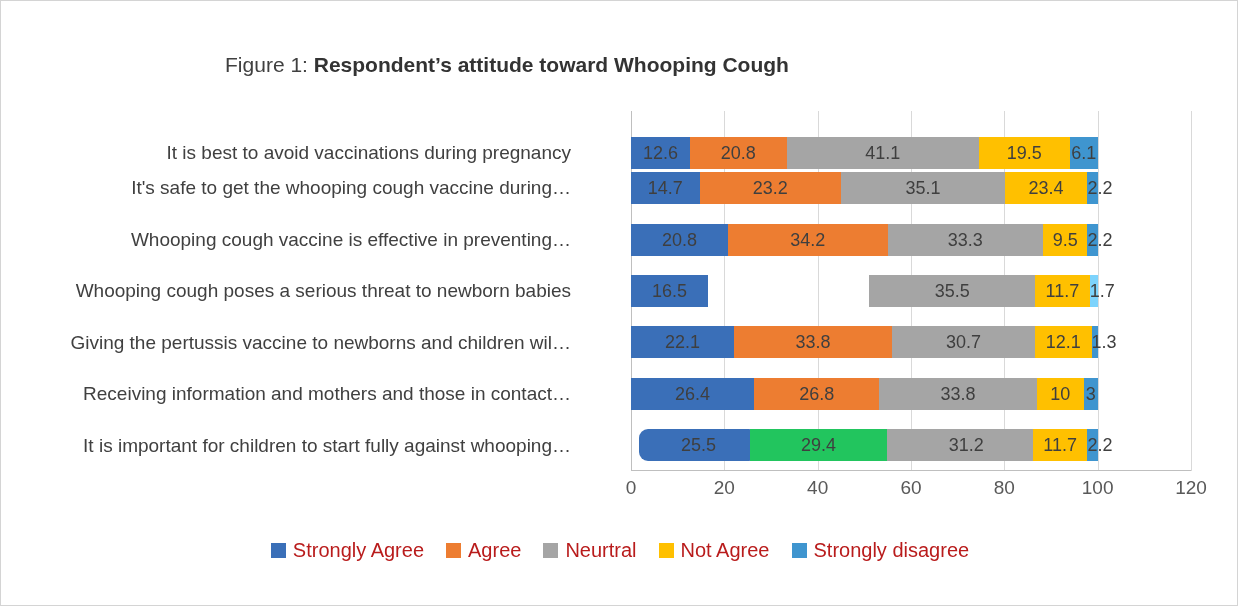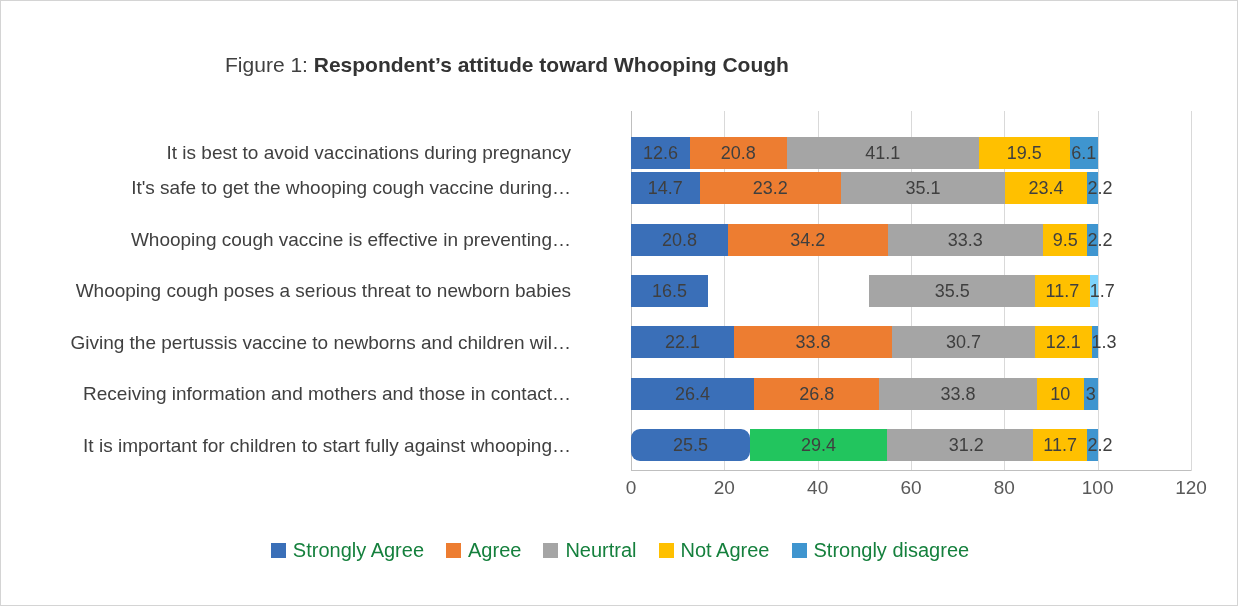--- a/index.html
+++ b/index.html
@@ -124,21 +124,21 @@
     display: flex;
     justify-content: center;
     align-items: center;
     gap: 22px;
   }
   .legend-item {
     display: flex;
     align-items: center;
     gap: 7px;
     font-size: 20px;
-    color: #15803d;
+    color: #b91c1c;
     white-space: nowrap;
   }
   .legend-swatch {
     width: 15px;
     height: 15px;
     display: inline-block;
   }
 </style>
 </head>
 <body>
@@ -274,21 +274,21 @@
               <span>10</span>
             </div>
             <div class="seg" style="left: 452.667px; width: 14px; background: rgb(63, 149, 207);">
               <span>3</span>
             </div>
           </div>
         </div>
         <div class="cat-row" style="top: 308.571px; height: 51.4286px;">
           <div class="cat-label" style="line-height: 51.4286px;">It is important for children to start fully against whooping…</div>
           <div class="bar-track" style="top: 9.71429px;">
-            <div class="seg" style="left: 0px; width: 119px; background: rgb(58, 111, 184); border-radius: 9px;">
+            <div class="seg" style="left: 8px; width: 119px; background: rgb(58, 111, 184); border-radius: 9px;">
               <span>25.5</span>
             </div>
             <div class="seg" style="left: 119px; width: 137.2px; background: #22c55e;">
               <span>29.4</span>
             </div>
             <div class="seg" style="left: 256.2px; width: 158px; background: rgb(165, 165, 165);">
               <span>31.2</span>
             </div>
             <div class="seg" style="left: 401.8px; width: 54.6px; background: rgb(255, 192, 0);">
               <span>11.7</span>

